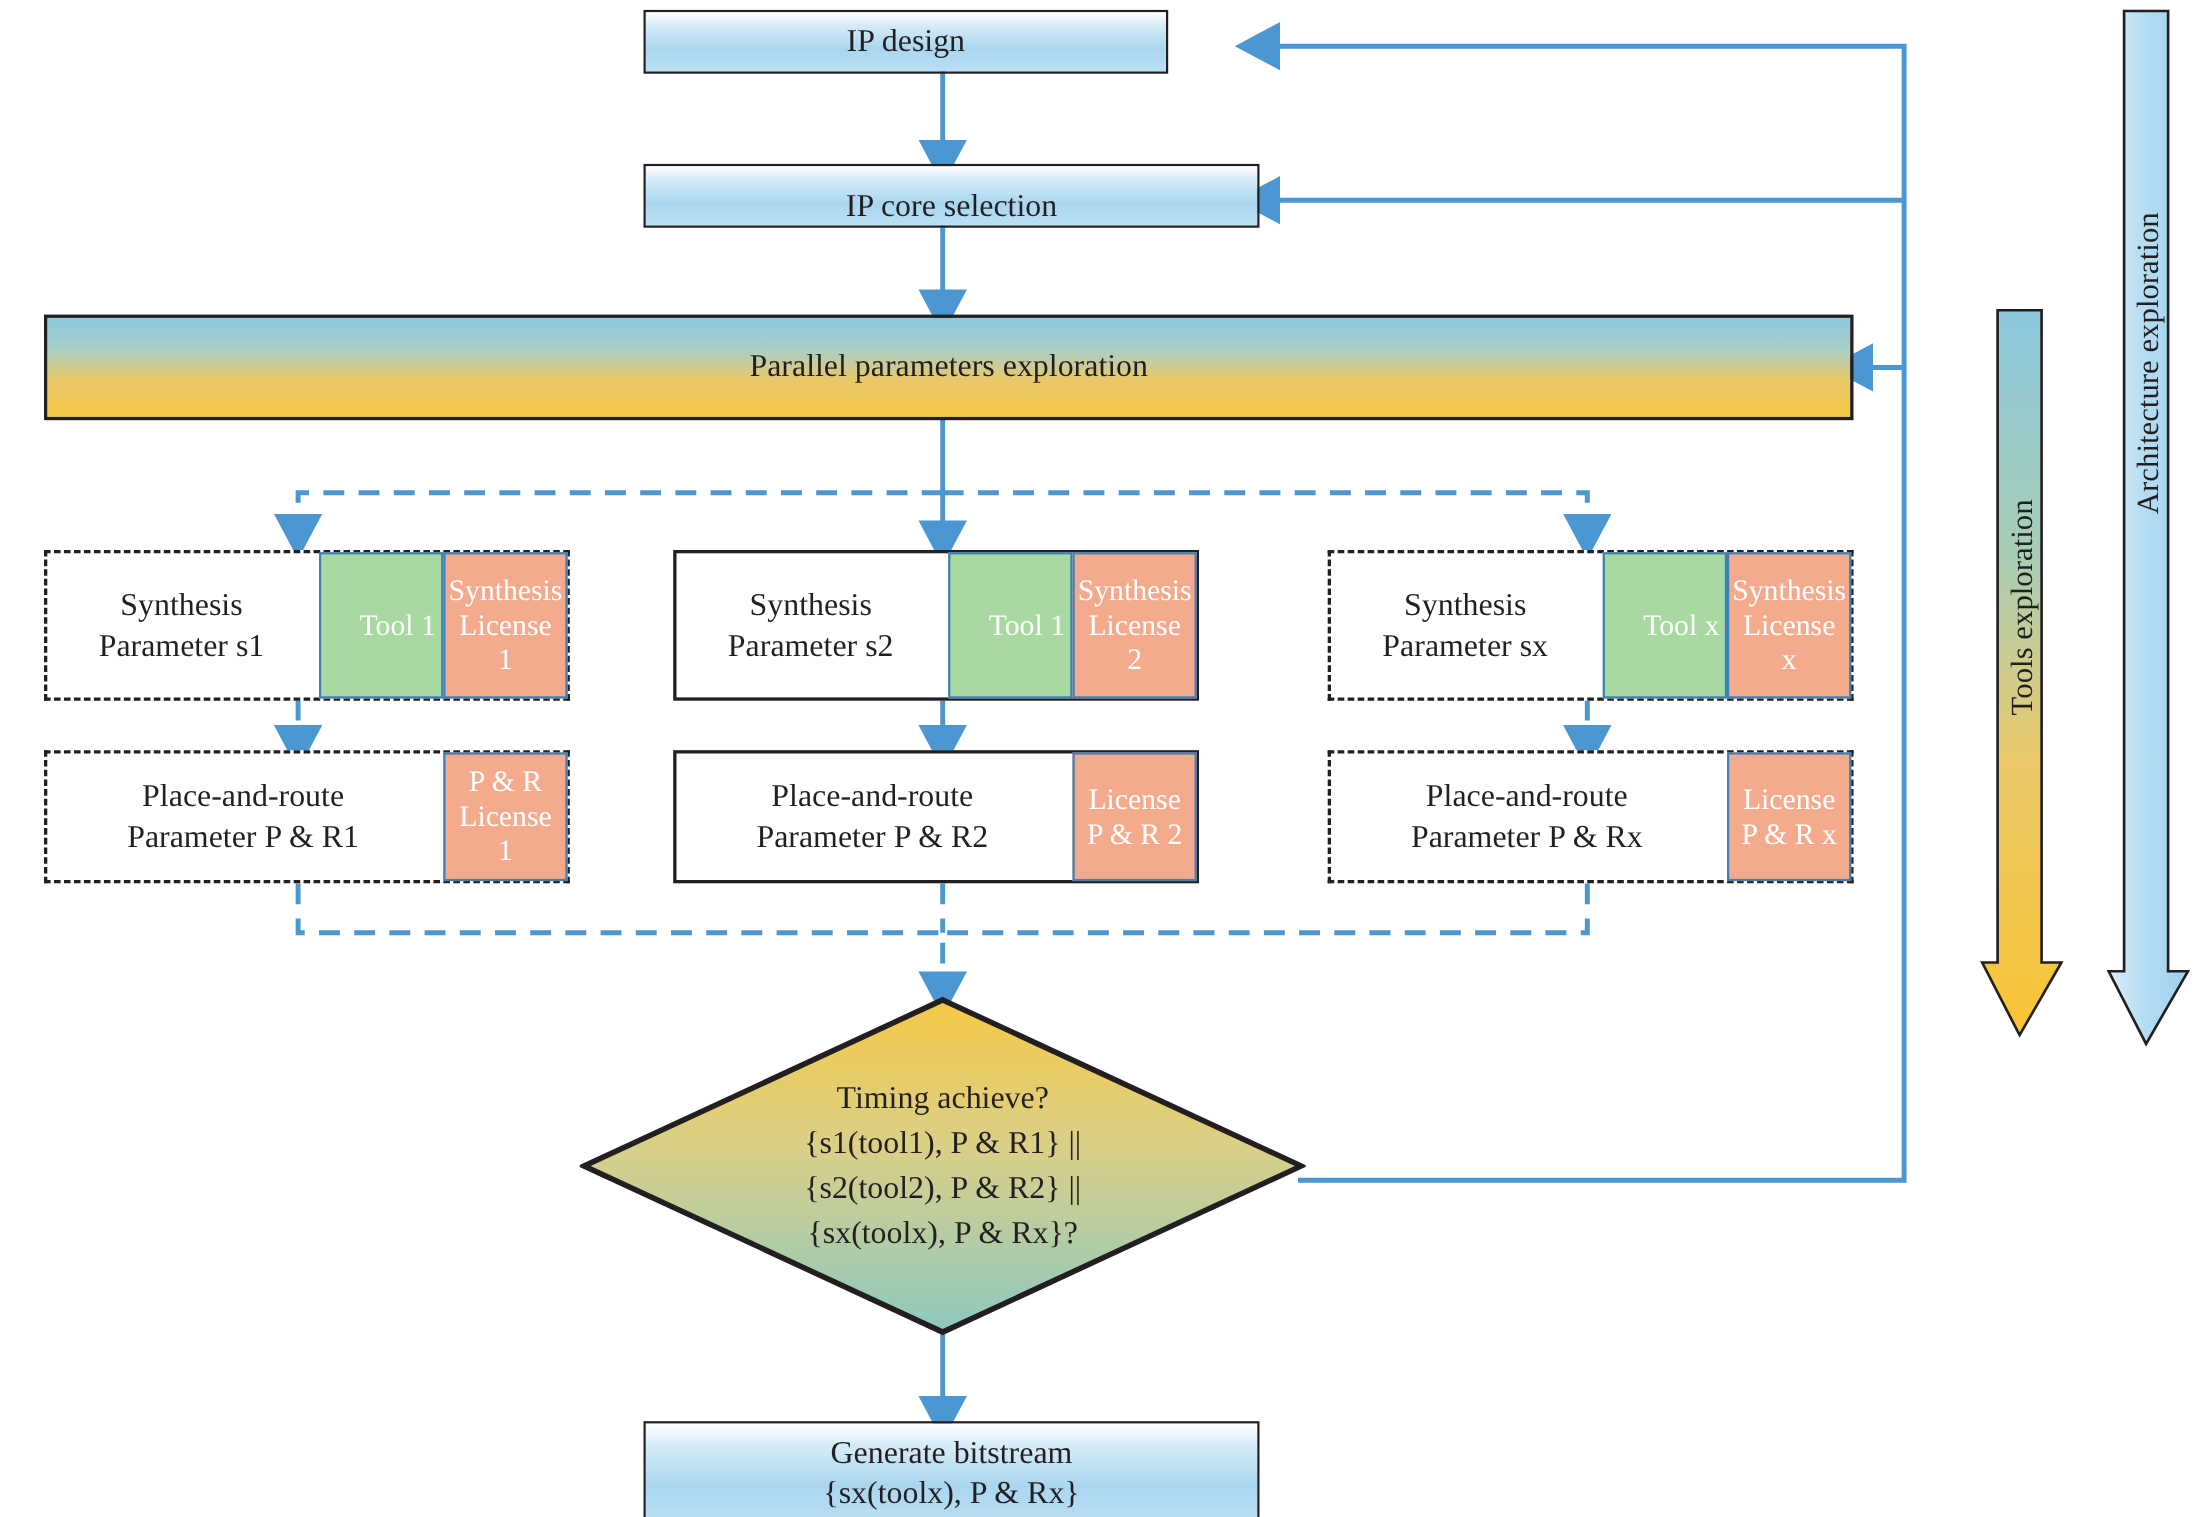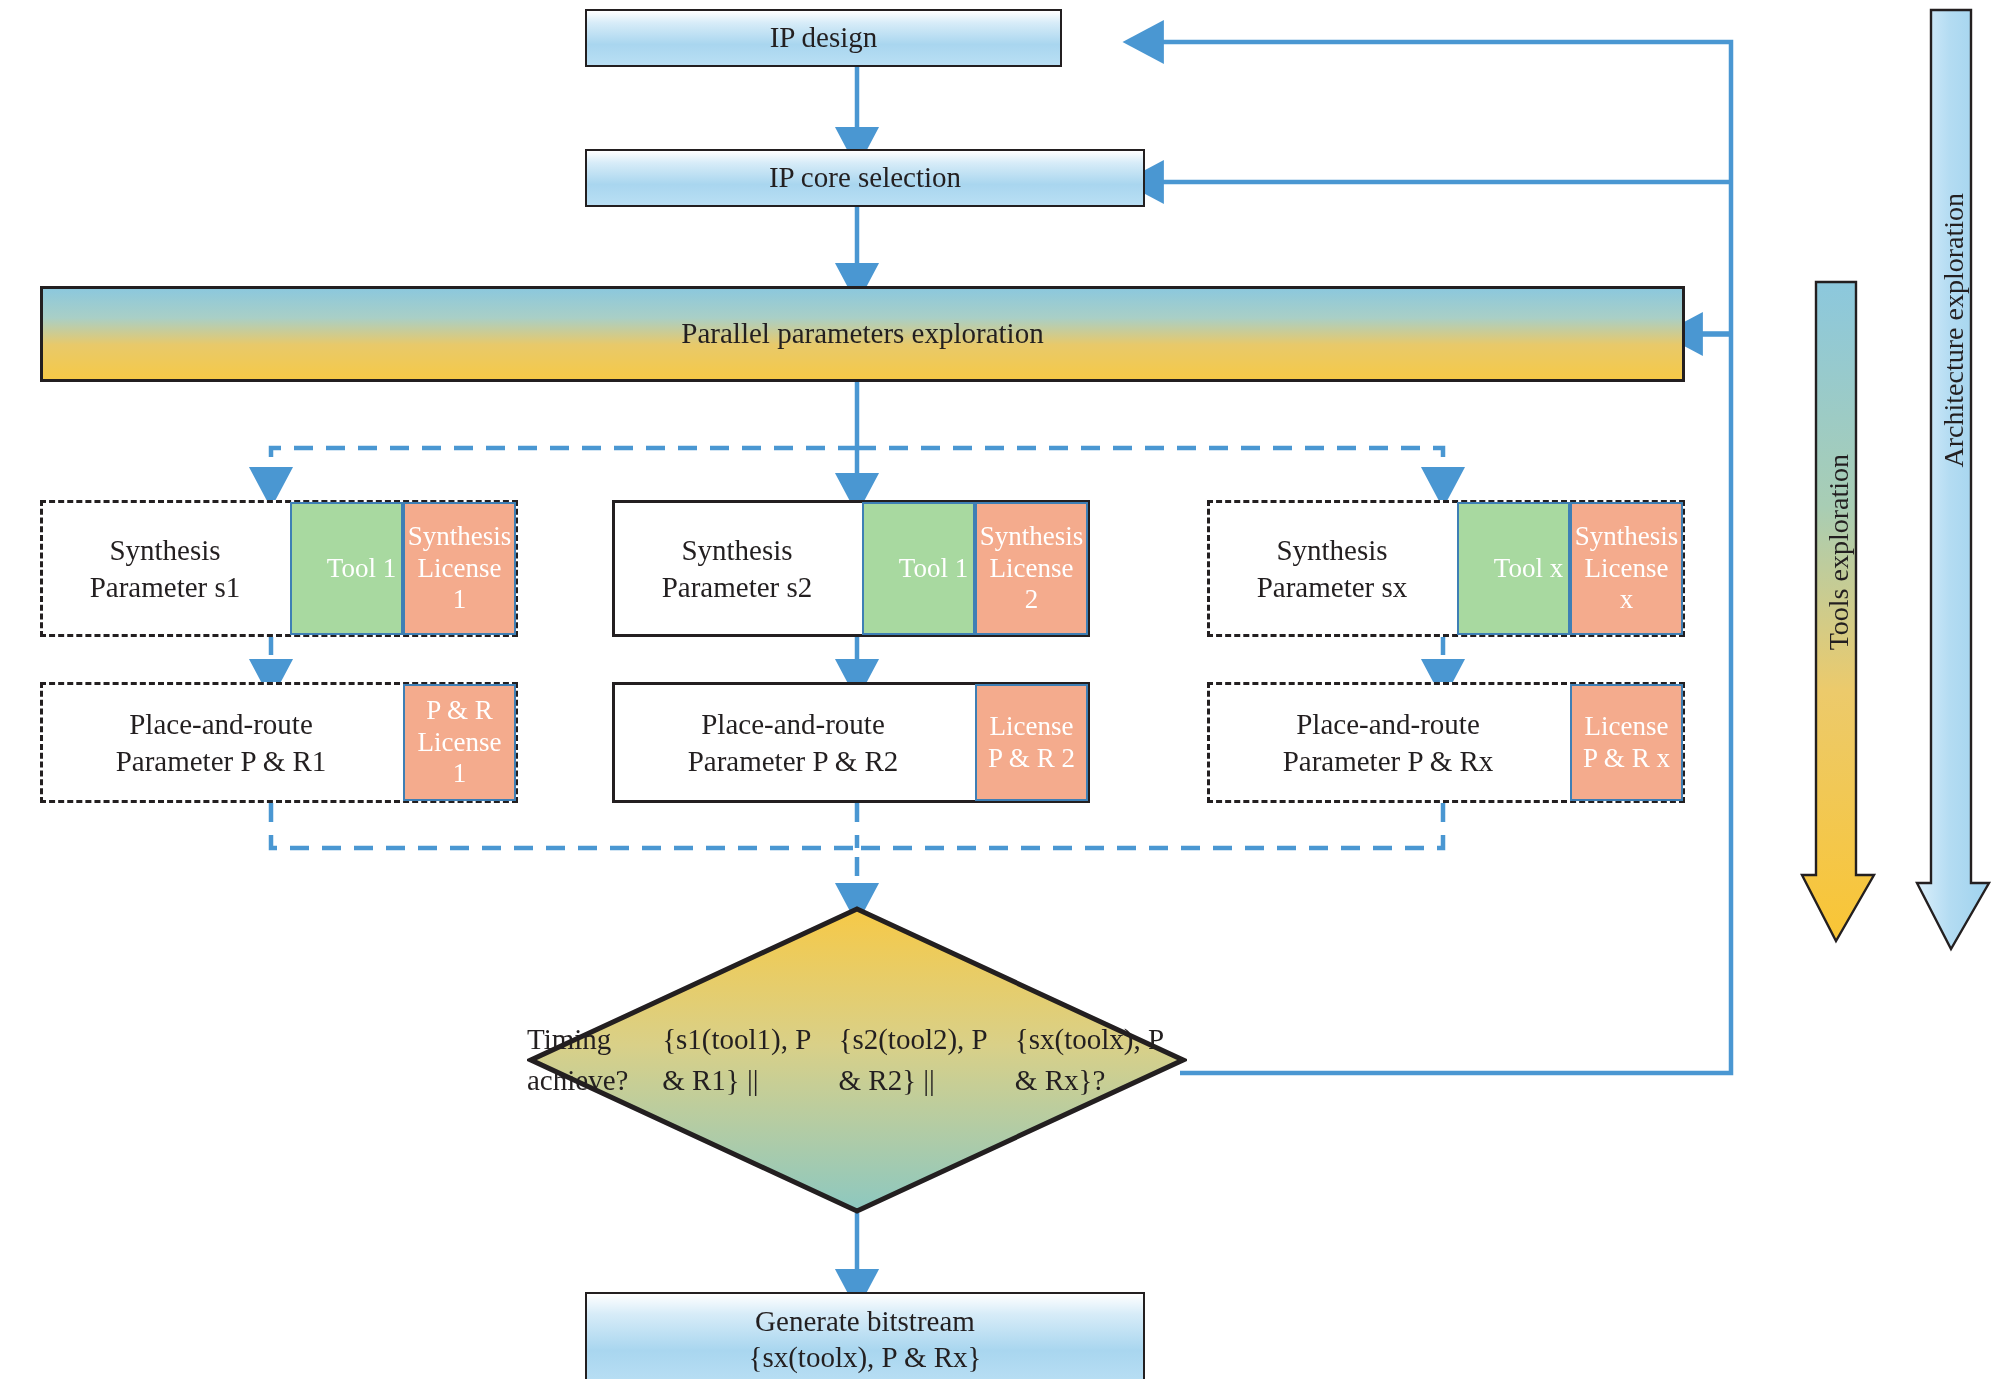--- a/index.html
+++ b/index.html
@@ -35,21 +35,21 @@
   
   .chip{position:absolute;box-sizing:border-box;display:flex;align-items:center;
         justify-content:center;text-align:center;color:#ffffff;font-size:27px;
         line-height:1.18;border:2px solid #3e7fb5;}
   .chip.green{background:#a8d9a0;padding-left:30px;}
   .chip.salmon{background:#f4ab8d;}
 
   
   .diamond-wrap{position:absolute;}
   .diamond-label{position:absolute;left:0;top:0;right:0;bottom:0;
-     display:flex;align-items:center;justify-content:center;
+     display:flex;flex-direction:column;align-items:center;justify-content:center;
      font-size:29px;line-height:1.42;text-align:left;}
 
   
   .bigarrow{position:absolute;}
   .bigarrow .cap{position:absolute;left:0;top:0;right:0;bottom:0;
       display:flex;align-items:center;justify-content:center;}
   .bigarrow .cap span{writing-mode:vertical-rl;transform:rotate(180deg);
       font-size:28px;white-space:nowrap;color:#231f20;}
 
   .ln{white-space:pre-line;}
@@ -104,21 +104,21 @@
     </g>
     <g stroke="#4a97d2" fill="none" stroke-width="4.5">
       <path d="M1731,334 L1684,334" marker-end="url(#ahL)"></path>
     </g>
   </svg>
 
   <div class="node proc" style="left:585px;top:9px;width:477px;height:58px;font-family:Liberation Serif, serif;">
     <span class="ln">IP design</span>
   </div>
 
-  <div class="node proc" style="left:585px;top:149px;width:560px;height:58px;">
+  <div class="node proc" style="left:585px;top:149px;width:560px;height:58px;align-items:flex-end;">
     <span class="ln">IP core selection</span>
   </div>
 
   <div class="node parbar" style="left:40px;top:286px;width:1645px;height:96px;">
     <span class="ln">Parallel parameters exploration</span>
   </div>
 
   <div style="position:absolute;left:40px;top:500px;width:478px;height:137px;">
     <div class="node paramdash" style="left:0;top:0;width:478px;height:137px;">
       <span class="paramtext ln" style="right:228px;">Synthesis

